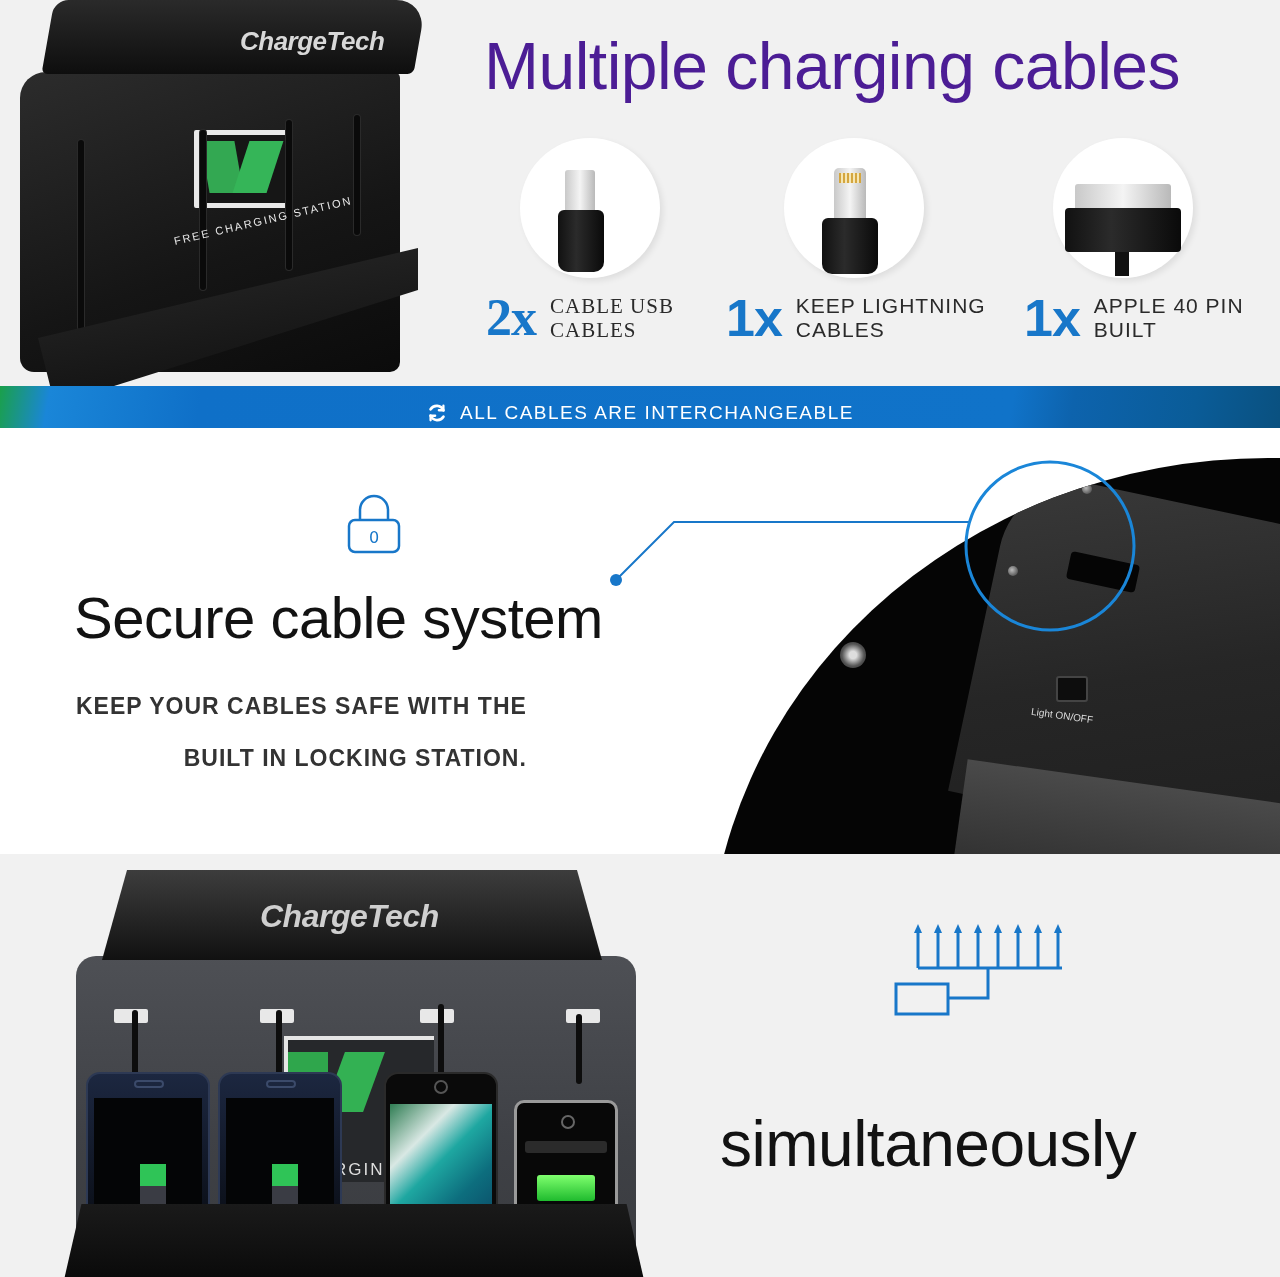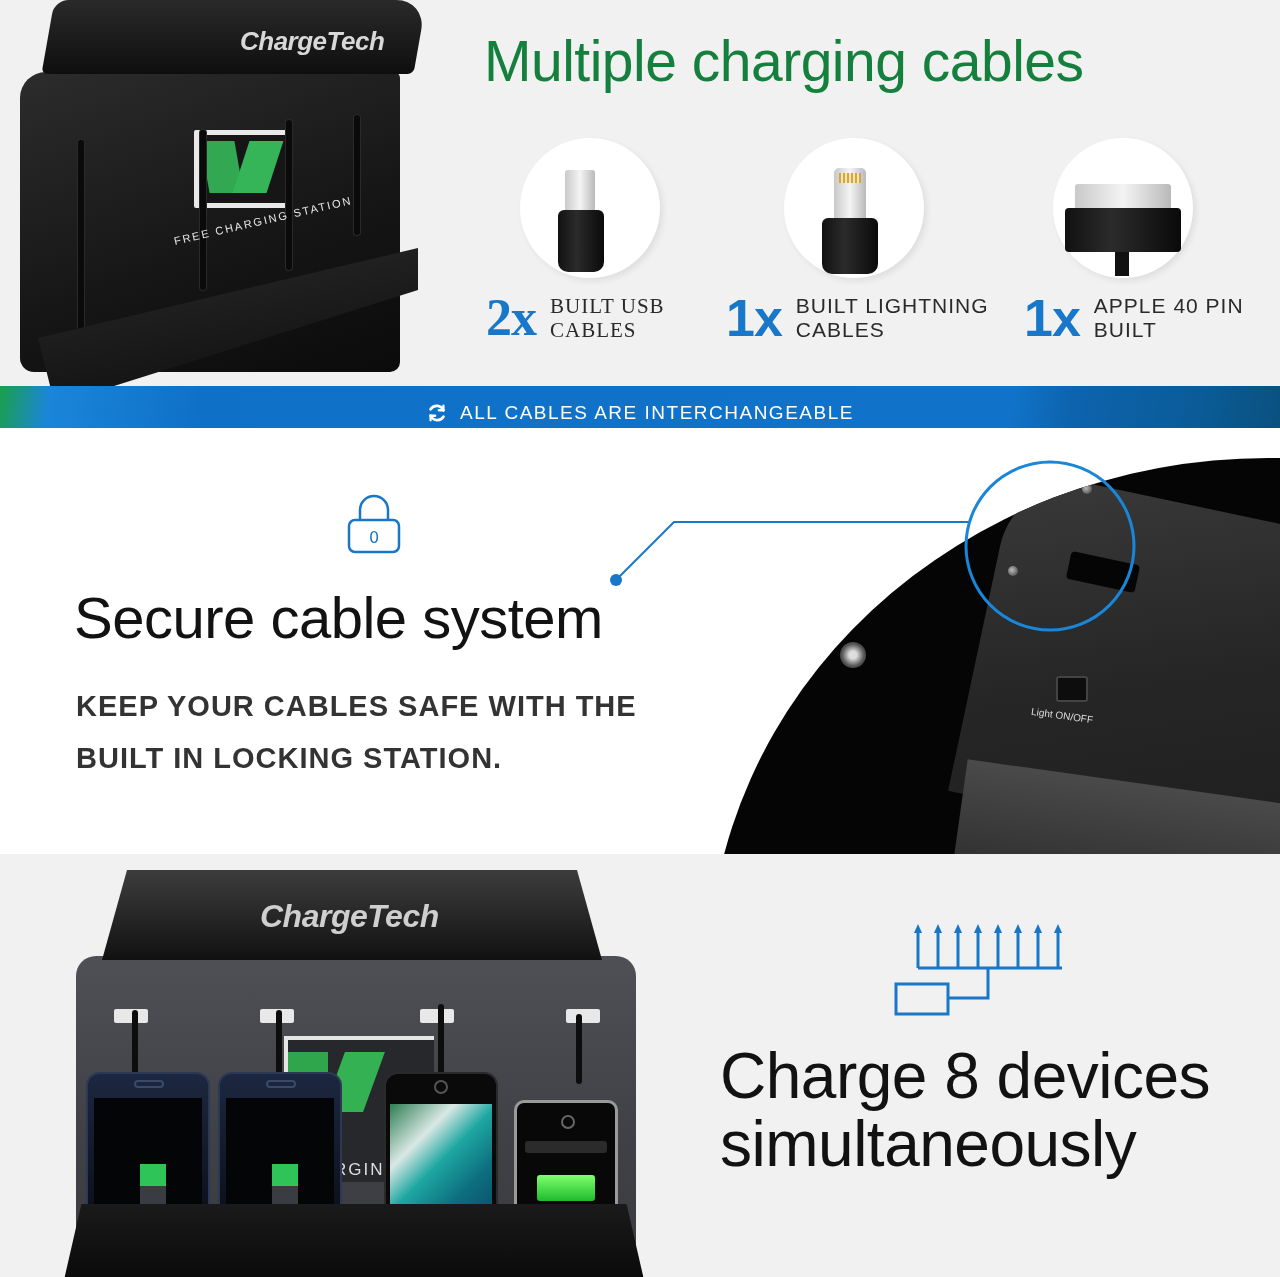--- a/index.html
+++ b/index.html
@@ -1,21 +1,21 @@
 <!DOCTYPE html>
 <html><head>
 <meta charset="utf-8">
 <style>
   * { box-sizing: border-box; margin: 0; padding: 0; }
   html, body { width: 1280px; height: 1277px; overflow: hidden; background: #f2f2f2; }
   body { font-family: "Liberation Sans", "DejaVu Sans", sans-serif; color: #111; position: relative; }
 
   
   .sec1 { position: absolute; left: 0; top: 0; width: 1280px; height: 428px; background: #f1f1f1; overflow: hidden; }
-  .sec1-title { position: absolute; left: 484px; top: 28px; font-size: 57px; font-weight: 400; letter-spacing: -0.5px; color: #15803d; white-space: nowrap; }
+  .sec1-title { position: absolute; left: 484px; top: 28px; font-size: 66px; font-weight: 400; letter-spacing: -0.5px; color: #4c1d95; white-space: nowrap; }
 
   .connector { position: absolute; top: 138px; width: 140px; height: 140px; border-radius: 50%; background: #fff; box-shadow: 3px 3px 6px rgba(0,0,0,0.08); }
   .conn-usb { left: 520px; }
   .conn-light { left: 784px; }
   .conn-30 { left: 1053px; }
 
   .plug-body { position: absolute; background: linear-gradient(90deg,#111 0%,#2b2b2b 40%,#0a0a0a 100%); border-radius: 6px 6px 10px 10px; }
   .plug-tip { position: absolute; background: linear-gradient(90deg,#c9c9c9,#f4f4f4 50%,#b9b9b9); border-radius: 3px 3px 0 0; }
   .conn-usb .plug-tip { left: 45px; top: 32px; width: 30px; height: 40px; }
   .conn-usb .plug-body { left: 38px; top: 72px; width: 46px; height: 62px; }
@@ -48,21 +48,21 @@
   .p1-screen::before { content:""; position:absolute; left:6px; top:6px; width:34px; height:52px; background:#33a852; transform: skewX(10deg); }
   .p1-screen::after { content:""; position:absolute; left:42px; top:6px; width:34px; height:52px; background:#35b558; transform: skewX(-18deg); }
   .p1-text { position: absolute; left: 156px; top: 245px; font-size: 11px; letter-spacing: 2px; color: #e8e8e8; transform: rotate(-13deg); transform-origin: left; white-space: nowrap; }
   .p1-cable { position: absolute; width: 6px; background: #0a0a0a; border-radius: 3px; box-shadow: 0 0 0 1px #2a2a2a; }
   .p1-tray { position: absolute; left: 20px; top: 258px; width: 380px; height: 150px; background: linear-gradient(170deg,#2a2a2a,#0c0c0c); clip-path: polygon(100% 0, 100% 28%, 10% 100%, 4% 100%, 0 60%); }
 
   
   .sec2 { position: absolute; left: 0; top: 428px; width: 1280px; height: 426px; background: #fff; overflow: hidden; }
   .lock-icon { position: absolute; left: 346px; top: 62px; width: 56px; height: 66px; }
   .sec2-title { position: absolute; left: 74px; top: 156px; font-size: 58px; font-weight: 400; color: #121212; letter-spacing: -0.5px; white-space: nowrap; }
-  .sec2-sub { position: absolute; left: 76px; top: 252px; font-size: 29px; line-height: 52px; color: #333; letter-spacing: 1px; font-weight: 700; }
+  .sec2-sub { position: absolute; left: 76px; top: 252px; font-size: 23px; line-height: 52px; color: #333; letter-spacing: 1px; font-weight: 700; text-align: right; }
   .leader-line { position: absolute; left: 0; top: 0; width: 1280px; height: 426px; pointer-events: none; }
 
   .photo2 { position: absolute; left: 708px; top: 30px; width: 620px; height: 560px; border-radius: 50% 0 0 0 / 60% 0 0 0; background: #050505; overflow: hidden; clip-path: ellipse(560px 520px at 560px 520px); }
   .p2-box { position: absolute; left: 270px; top: 48px; width: 400px; height: 330px; background: linear-gradient(160deg,#3a3a3a,#262626 50%,#1e1e1e); border-radius: 80px 0 0 0; transform: rotate(12deg); }
   .p2-slot { position: absolute; left: 360px; top: 100px; width: 70px; height: 28px; background: #050505; border-radius: 4px; transform: rotate(12deg); }
   .p2-screw { position: absolute; width: 10px; height: 10px; border-radius: 50%; background: radial-gradient(circle at 40% 40%,#bbb,#333); }
   .p2-switch { position: absolute; left: 348px; top: 218px; width: 32px; height: 26px; background: #0d0d0d; border: 2px solid #444; border-radius: 3px; }
   .p2-switch-label { position: absolute; left: 323px; top: 252px; font-size: 10px; color: #ddd; transform: rotate(8deg); white-space: nowrap; }
   .p2-bracket { position: absolute; left: 250px; top: 330px; width: 420px; height: 110px; background: linear-gradient(180deg,#4a4a4a,#2f2f2f); transform: rotate(8deg); }
   .p2-nut { position: absolute; left: 132px; top: 184px; width: 26px; height: 26px; border-radius: 50%; background: radial-gradient(circle,#ddd 20%,#555 60%,#222); }
@@ -127,28 +127,28 @@
   </div>
   <div class="connector conn-30">
     <div class="plug-tip"></div>
       <div class="plug-body"></div>
       <div class="cord"></div>
   </div>
 
   <div class="cable-item ci-1">
     <span class="cable-count">2x</span>
     <span class="cable-label">
-      <span>BUILT USB</span><br>
+      <span>CABLE USB</span><br>
       <span>CABLES</span>
     </span>
   </div>
   <div class="cable-item ci-2">
     <span class="cable-count">1x</span>
     <span class="cable-label">
-      <span>BUILT LIGHTNING</span><br>
+      <span>KEEP LIGHTNING</span><br>
       <span>CABLES</span>
     </span>
   </div>
   <div class="cable-item ci-3">
     <span class="cable-count">1x</span>
     <span class="cable-label">
       <span>APPLE 40 PIN</span><br>
       <span>BUILT</span>
     </span>
   </div>
@@ -259,16 +259,16 @@
       <line x1="148" y1="48" x2="148" y2="12"></line>
         <polygon points="148,4 144,13 152,13" fill="#1877c9" stroke="none"></polygon>
       <line x1="168" y1="48" x2="168" y2="12"></line>
         <polygon points="168,4 164,13 172,13" fill="#1877c9" stroke="none"></polygon>
     </g>
     <polyline points="98,48 98,78 58,78"></polyline>
     <rect x="6" y="64" width="52" height="30"></rect>
   </svg>
 
   <h2 class="sec3-title">
-    <span>Charge 8 devices</span><br>
+    <br>
     <span>simultaneously</span>
   </h2>
 </section>
 
 </body></html>

